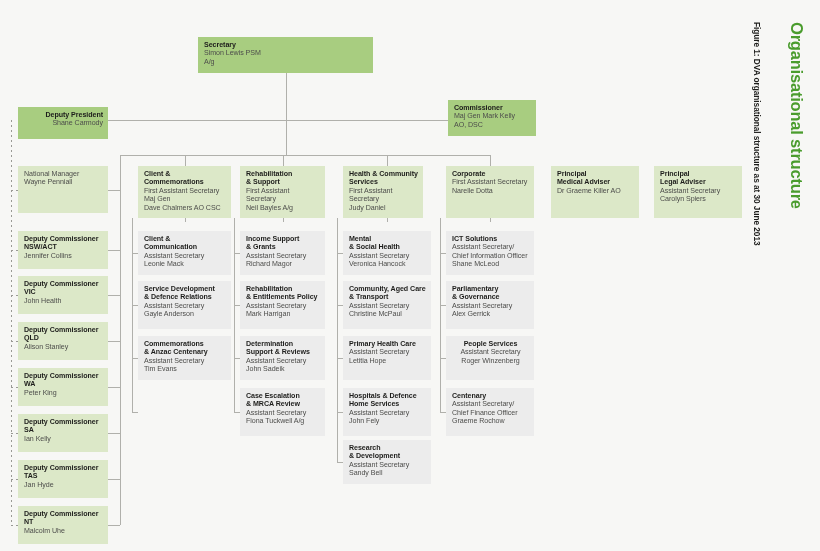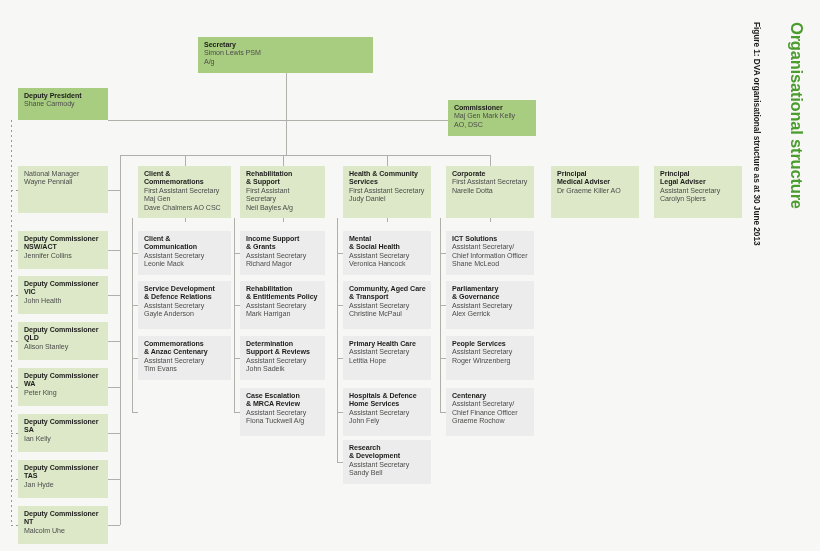--- a/index.html
+++ b/index.html
@@ -53,21 +53,21 @@
     <div class="ln v" style="left: 387px; top: 155px; width: 1px; height: 11px;"></div>
     <div class="ln v" style="left: 490px; top: 155px; width: 1px; height: 11px;"></div>
     <div class="ln v" style="left: 120px; top: 155px; width: 1px; height: 370px;"></div>
     <div class="ln h" style="left: 108px; top: 525px; width: 12px; height: 1px;"></div>
     <div class="dash" style="left: 11px; top: 120px; height: 405px;"></div>
     <div class="box lvl1" style="left: 198px; top: 37px; width: 175px; height: 36px;">
       <div class="t">Secretary</div>
       <div class="s">Simon Lewis PSM</div>
       <div class="s">A/g</div>
     </div>
-    <div class="box lvl1" style="left: 18px; top: 88px; width: 90px; height: 32px;">
+    <div class="box lvl1" style="left: 18px; top: 107px; width: 90px; height: 32px; text-align: right;">
       <div class="t">Deputy President</div>
       <div class="s">Shane Carmody</div>
     </div>
     <div class="box lvl1" style="left: 448px; top: 100px; width: 88px; height: 36px;">
       <div class="t">Commissioner</div>
       <div class="s">Maj Gen Mark Kelly</div>
       <div class="s">AO, DSC</div>
     </div>
     <div class="box lvl2" style="left: 18px; top: 166px; width: 90px; height: 47px;">
       <div class="s">National Manager</div>
@@ -168,21 +168,21 @@
     </div>
     <div class="ln h" style="left: 234px; top: 358px; width: 6px; height: 1px;"></div>
     <div class="box lvl3" style="left: 240px; top: 388px; width: 85px; height: 48px;">
       <div class="t">Case Escalation<br>&amp; MRCA Review</div>
       <div class="s">Assistant Secretary</div>
       <div class="s">Fiona Tuckwell A/g</div>
     </div>
     <div class="ln h" style="left: 234px; top: 412px; width: 6px; height: 1px;"></div>
     <div class="ln v" style="left: 234px; top: 218px; width: 1px; height: 194px;"></div>
     <div class="ln v" style="left: 282.5px; top: 218px; width: 1px; height: 4px;"></div>
-    <div class="box lvl2" style="left: 343px; top: 166px; width: 88px; height: 52px;">
+    <div class="box lvl2" style="left: 343px; top: 166px; width: 80px; height: 52px;">
       <div class="t">Health &amp; Community<br>Services</div>
       <div class="s">First Assistant Secretary</div>
       <div class="s">Judy Daniel</div>
     </div>
     <div class="box lvl3" style="left: 343px; top: 231px; width: 88px; height: 44px;">
       <div class="t">Mental<br>&amp; Social Health</div>
       <div class="s">Assistant Secretary</div>
       <div class="s">Veronica Hancock</div>
     </div>
     <div class="ln h" style="left: 337px; top: 253px; width: 6px; height: 1px;"></div>
@@ -223,21 +223,21 @@
       <div class="s">Chief Information Officer</div>
       <div class="s">Shane McLeod</div>
     </div>
     <div class="ln h" style="left: 440px; top: 253px; width: 6px; height: 1px;"></div>
     <div class="box lvl3" style="left: 446px; top: 281px; width: 88px; height: 48px;">
       <div class="t">Parliamentary<br>&amp; Governance</div>
       <div class="s">Assistant Secretary</div>
       <div class="s">Alex Gerrick</div>
     </div>
     <div class="ln h" style="left: 440px; top: 305px; width: 6px; height: 1px;"></div>
-    <div class="box lvl3" style="left: 446px; top: 336px; width: 88px; height: 44px;">
+    <div class="box lvl3" style="left: 446px; top: 336px; width: 88px; height: 44px; text-align: center;">
       <div class="t">People Services</div>
       <div class="s">Assistant Secretary</div>
       <div class="s">Roger Winzenberg</div>
     </div>
     <div class="ln h" style="left: 440px; top: 358px; width: 6px; height: 1px;"></div>
     <div class="box lvl3" style="left: 446px; top: 388px; width: 88px; height: 48px;">
       <div class="t">Centenary</div>
       <div class="s">Assistant Secretary/</div>
       <div class="s">Chief Finance Officer</div>
       <div class="s">Graeme Rochow</div>

